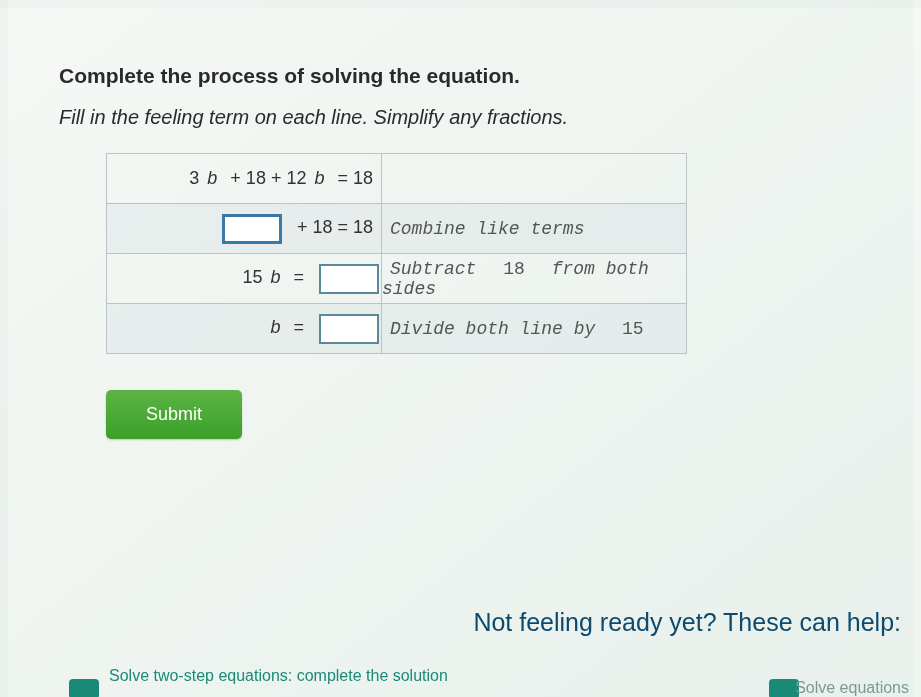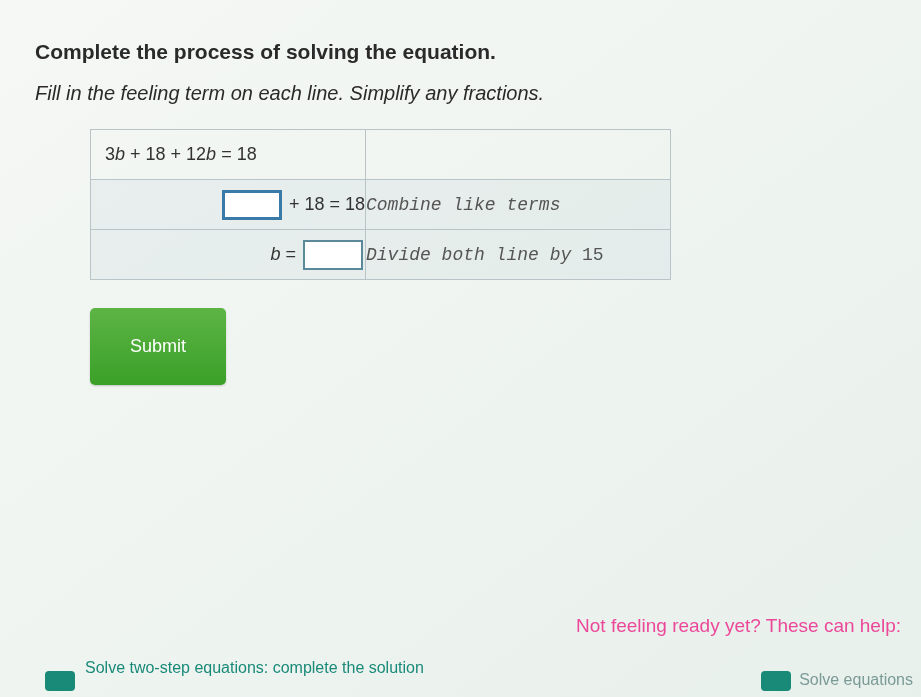--- a/index.html
+++ b/index.html
@@ -1,17 +1,17 @@
 <!DOCTYPE html>
 <html><head>
   <meta charset="utf-8">
   <style>
     * {
       box-sizing: border-box;
-      margin: 0;
+      margin: 8px;
       padding: 0;
     }
     body {
       font-family: -apple-system, BlinkMacSystemFont, "Segoe UI", Arial, sans-serif;
       background: linear-gradient(to bottom right, #f5f8f5, #e8f0ec);
       width: 921px;
       height: 697px;
       padding: 40px 35px 0 35px;
       color: #333;
       overflow: hidden;
@@ -50,21 +50,21 @@
     }
     .explanation-cell {
       width: 305px;
       padding-left: 18px;
       font-size: 18px;
       color: #555;
       font-style: italic;
       font-family: Liberation Mono, monospace;
     }
     .header-row .equation-cell {
-      text-align: left;
+      text-align: right;
       padding-left: 14px;
       padding-top: 13px;
       padding-bottom: 13px;
     }
     .answer-box {
       display: inline-block;
       width: 60px;
       height: 30px;
       border: 2px solid #5a8a9a;
       background: #ffffff;
@@ -82,41 +82,41 @@
       background: rgba(200, 215, 218, 0.25);
     }
     .explanation-cell .num {
       font-style: normal;
     }
     .submit-btn {
       display: inline-block;
       background: linear-gradient(to bottom, #5db445, #3aa028);
       color: #fff;
       font-size: 18px;
-      padding: 28px 40px;
+      padding: 14px 40px;
       border: none;
       border-radius: 5px;
       margin-left: 55px;
       cursor: pointer;
       box-shadow: 0 1px 2px rgba(0,0,0,0.2);
     }
     .help-section {
       position: absolute;
       right: 20px;
       bottom: 60px;
       text-align: right;
     }
     .work-it-out {
       color: #1a8a78;
       font-size: 20px;
       margin-bottom: 6px;
     }
     .help-text {
-      color: #ec4899;
-      font-size: 19px;
+      color: #0c4a6e;
+      font-size: 25px;
     }
     .footer-link {
       position: absolute;
       bottom: 20px;
       left: 85px;
       color: #1a8a78;
       font-size: 16px;
     }
     .footer-icon {
       position: absolute;
@@ -132,21 +132,21 @@
       bottom: 6px;
       right: 130px;
       width: 30px;
       height: 20px;
       background: #1a8a78;
       border-radius: 4px;
     }
     .footer-text2 {
       position: absolute;
       bottom: 8px;
-      right: 8px;
+      right: 20px;
       color: #7a9a95;
       font-size: 16px;
     }
   </style>
 </head>
 <body>
 
 
 
 <div class="title">Complete the process of solving the equation.</div>
@@ -159,20 +159,28 @@
       <span>3<span class="var-b">b</span> + 18 + 12<span class="var-b">b</span> = 18</span>
     </td>
     <td class="explanation-cell"></td>
   </tr>
   <tr class="shaded-row">
     <td class="equation-cell">
       <span class="answer-box active"></span><span> + 18 = 18</span>
     </td>
     <td class="explanation-cell">
       <span>Combine like terms</span>
+    </td>
+  </tr>
+  <tr>
+    <td class="equation-cell">
+      <span>15<span class="var-b">b</span> = </span><span class="answer-box"></span>
+    </td>
+    <td class="explanation-cell">
+      <span>Subtract </span><span class="num">18</span><span> from both sides</span>
     </td>
   </tr>
   <tr class="shaded-row">
     <td class="equation-cell">
       <span><span class="var-b">b</span> = </span><span class="answer-box"></span>
     </td>
     <td class="explanation-cell">
       <span>Divide both line by </span><span class="num">15</span>
     </td>
   </tr>

